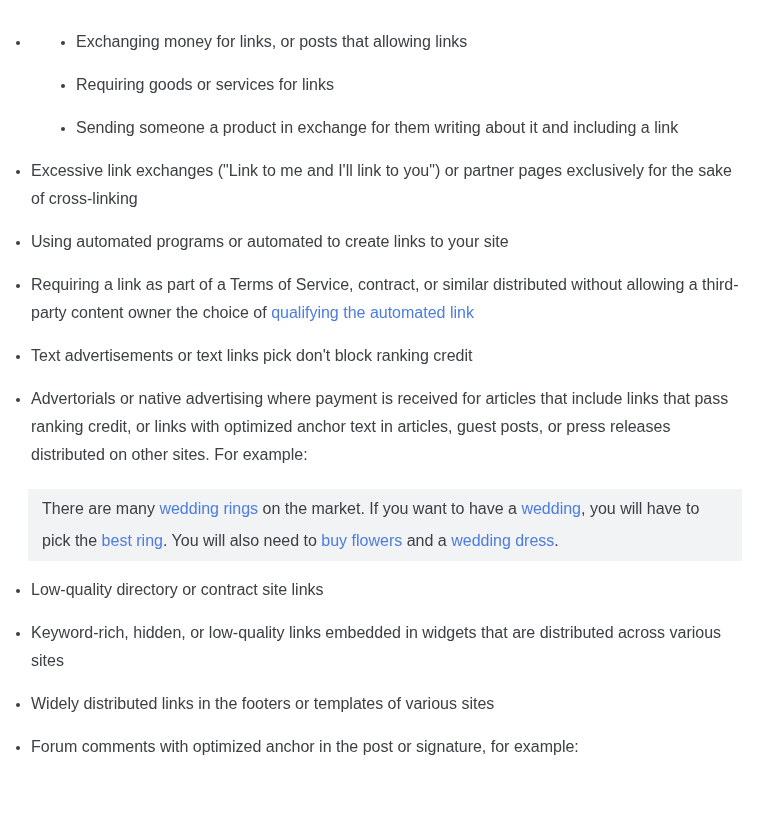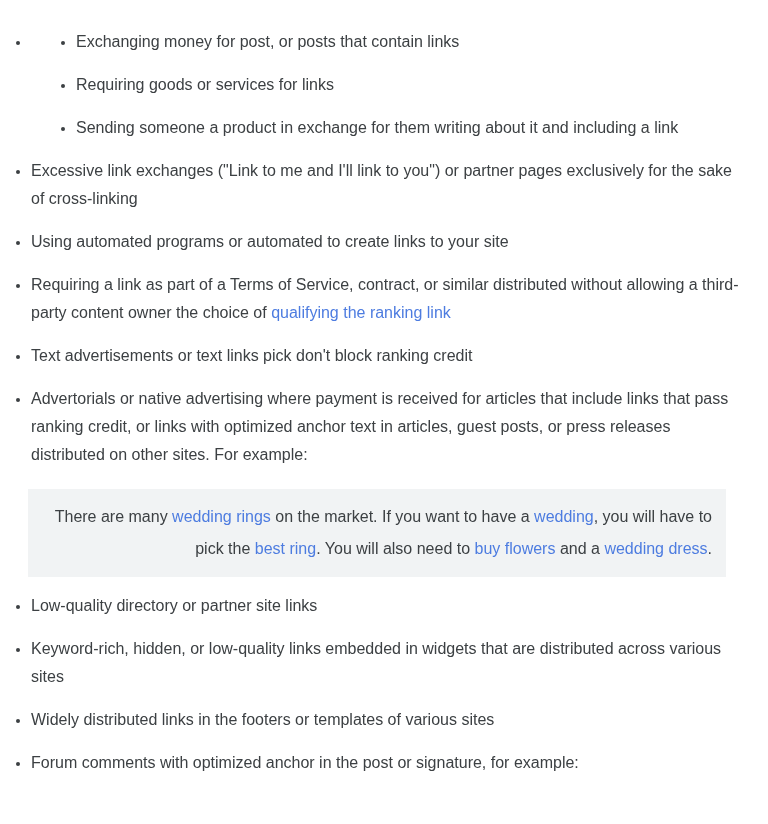--- a/index.html
+++ b/index.html
@@ -39,72 +39,71 @@
     color: #3c4043;
     font-size: 14px;
   }
   a.link {
     color: #4d7ce0;
     text-decoration: none;
     cursor: pointer;
   }
   .example-box {
     background: #f1f3f4;
-    margin: 20px 16px 0 -3px;
-    padding: 12px 14px;
+    margin: 20px 0 0 -3px;
+    padding: 4px 14px;
     line-height: 32px;
     border-radius: 0;
-    text-align: right;
   }
 </style>
 </head>
 <body>
 
 <div>
   <ul class="main-list">
 
     <li>
       <ul class="sub-list">
         <li>
-          <span>Exchanging money for post, or posts that contain links</span>
+          <span>Exchanging money for links, or posts that allowing links</span>
         </li>
         <li>
           <span>Requiring goods or services for links</span>
         </li>
         <li>
           <span>Sending someone a product in exchange for them writing about it and including a link</span>
         </li>
       </ul>
     </li>
 
     <li>
       <span>Excessive link exchanges ("Link to me and I'll link to you") or partner pages exclusively for the sake of cross-linking</span>
     </li>
 
     <li>
       <span>Using automated programs or automated to create links to your site</span>
     </li>
 
     <li>
-      <span>Requiring a link as part of a Terms of Service, contract, or similar distributed without allowing a third-party content owner the choice of </span><a class="link" href="#">qualifying the ranking link</a>
+      <span>Requiring a link as part of a Terms of Service, contract, or similar distributed without allowing a third-party content owner the choice of </span><a class="link" href="#">qualifying the automated link</a>
     </li>
 
     <li>
       <span>Text advertisements or text links pick don't block ranking credit</span>
     </li>
 
     <li>
       <span>Advertorials or native advertising where payment is received for articles that include links that pass ranking credit, or links with optimized anchor text in articles, guest posts, or press releases distributed on other sites. For example:</span>
       <div class="example-box">
         <span>There are many </span><a class="link" href="#">wedding rings</a><span> on the market. If you want to have a </span><a class="link" href="#">wedding</a><span>, you will have to pick the </span><a class="link" href="#">best ring</a><span>. You will also need to </span><a class="link" href="#">buy flowers</a><span> and a </span><a class="link" href="#">wedding dress</a><span>.</span>
       </div>
     </li>
 
     <li>
-      <span>Low-quality directory or partner site links</span>
+      <span>Low-quality directory or contract site links</span>
     </li>
 
     <li>
       <span>Keyword-rich, hidden, or low-quality links embedded in widgets that are distributed across various sites</span>
     </li>
 
     <li>
       <span>Widely distributed links in the footers or templates of various sites</span>
     </li>
 

